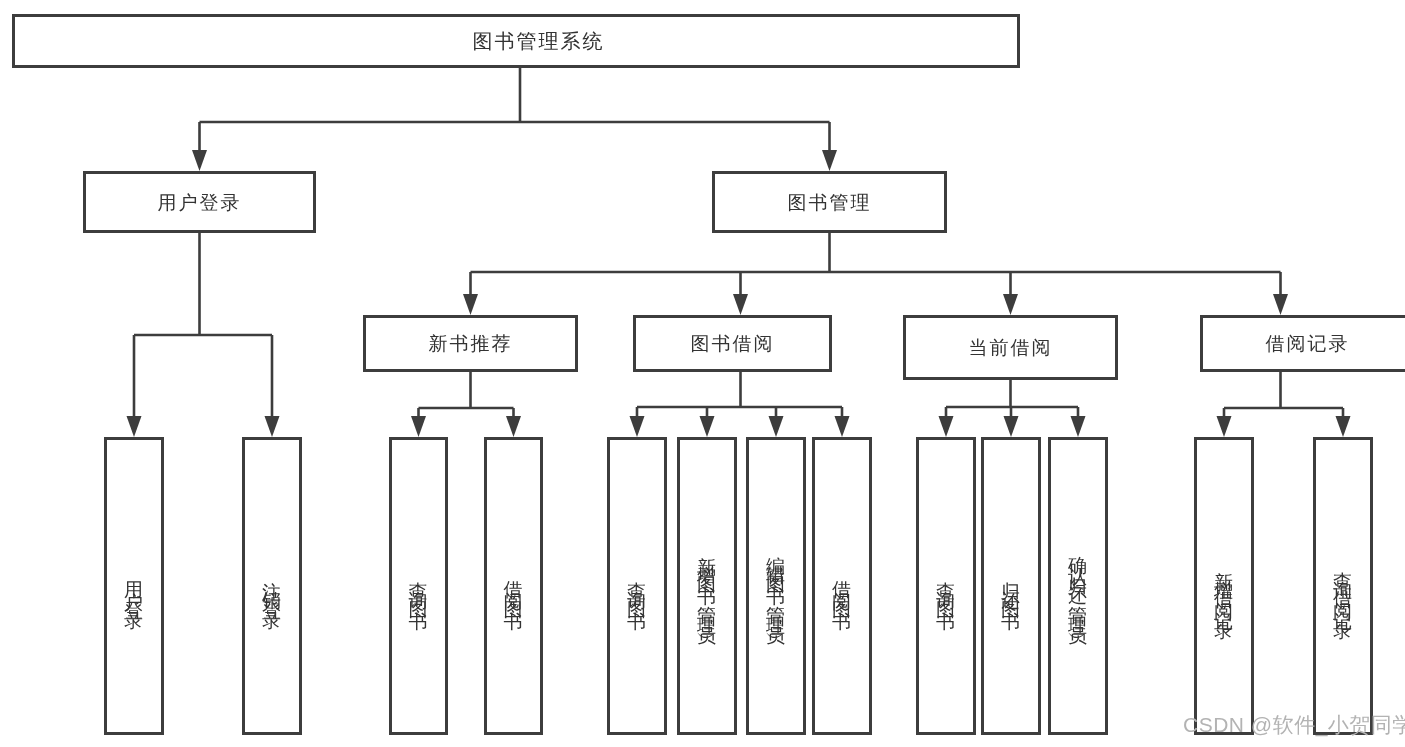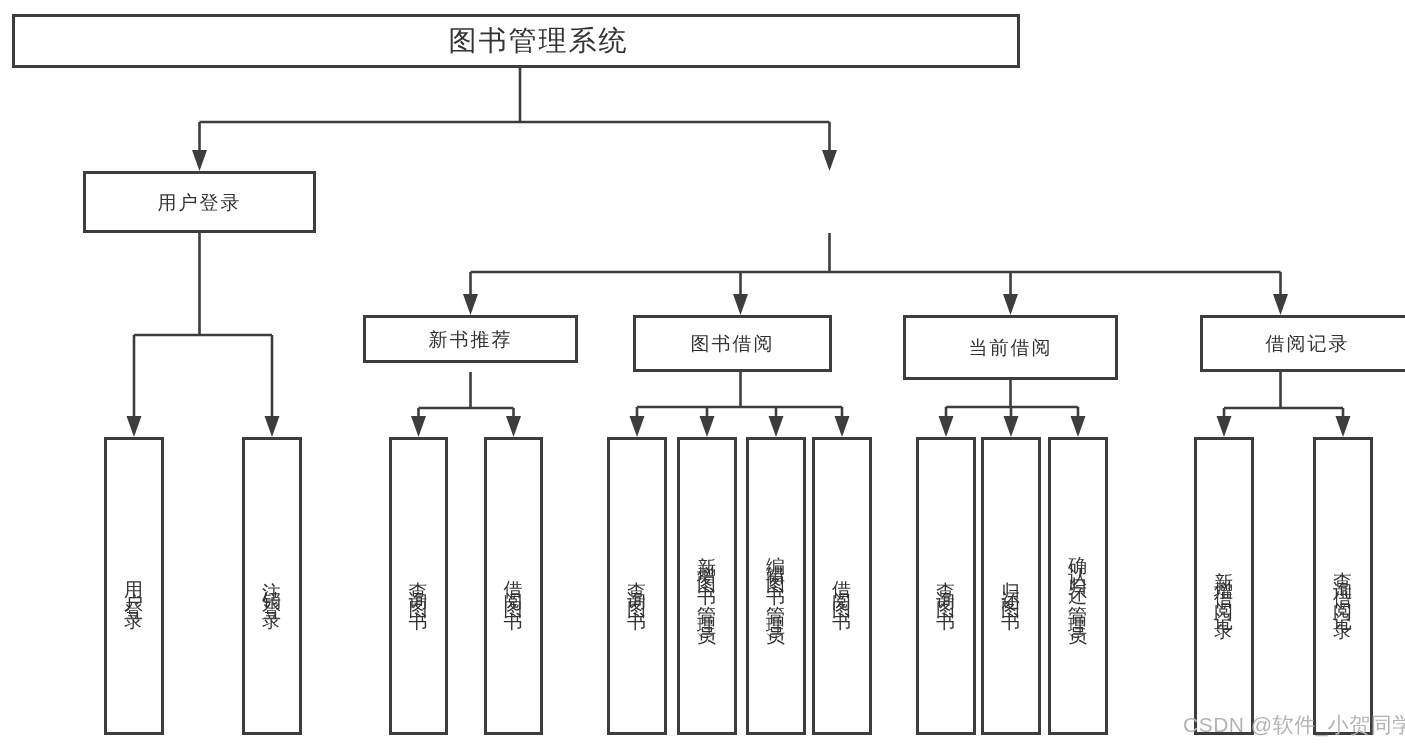--- a/index.html
+++ b/index.html
@@ -17,21 +17,21 @@
   .wires{position:absolute;left:0;top:0;pointer-events:none;}
   .box{
     position:absolute;background:var(--background);
     border:3px solid var(--line);box-sizing:border-box;
     display:flex;align-items:center;justify-content:center;
     z-index:2;
   }
   .hl{
     font-size:19px;letter-spacing:2px;white-space:nowrap;line-height:1;
   }
-  .root .hl{font-size:28px;margin-left:45px;}
+  .root .hl{font-size:20px;margin-left:45px;}
   .vl{
     writing-mode:vertical-rl;text-orientation:mixed;
     font-size:19px;letter-spacing:10px;line-height:1;white-space:nowrap;
   }
   .watermark{
     position:absolute;left:1183px;top:711px;z-index:6;
     font-size:21px;letter-spacing:0.5px;color:var(--watermark);
     white-space:nowrap;
   }
 </style>
@@ -109,22 +109,25 @@
     </g>
   </svg>
 
   <div class="box root" style="left:12px;top:14px;width:1008px;height:54px">
     <span class="hl">图书管理系统</span>
   </div>
 
   <div class="box" style="left:83px;top:171px;width:233px;height:62px">
     <span class="hl">用户登录</span>
   </div>
+  <div class="box" style="left:712px;top:171px;width:235px;height:62px">
+    <span class="hl">图书管理</span>
+  </div>
 
-  <div class="box" style="left:363px;top:315px;width:215px;height:48px">
+  <div class="box" style="left:363px;top:315px;width:215px;height:57px">
     <span class="hl">新书推荐</span>
   </div>
   <div class="box" style="left:633px;top:315px;width:199px;height:57px">
     <span class="hl">图书借阅</span>
   </div>
   <div class="box" style="left:903px;top:315px;width:215px;height:65px">
     <span class="hl">当前借阅</span>
   </div>
   <div class="box" style="left:1200px;top:315px;width:215px;height:57px">
     <span class="hl">借阅记录</span>

